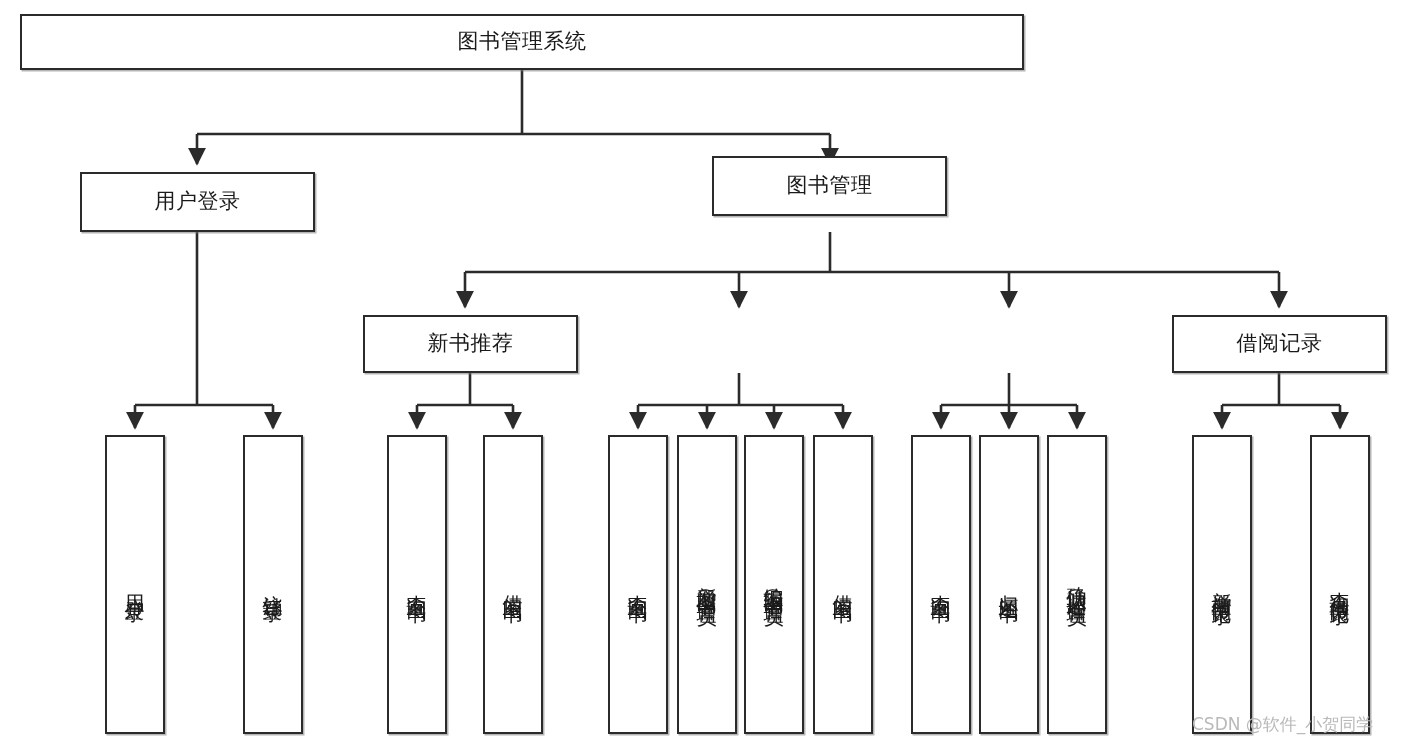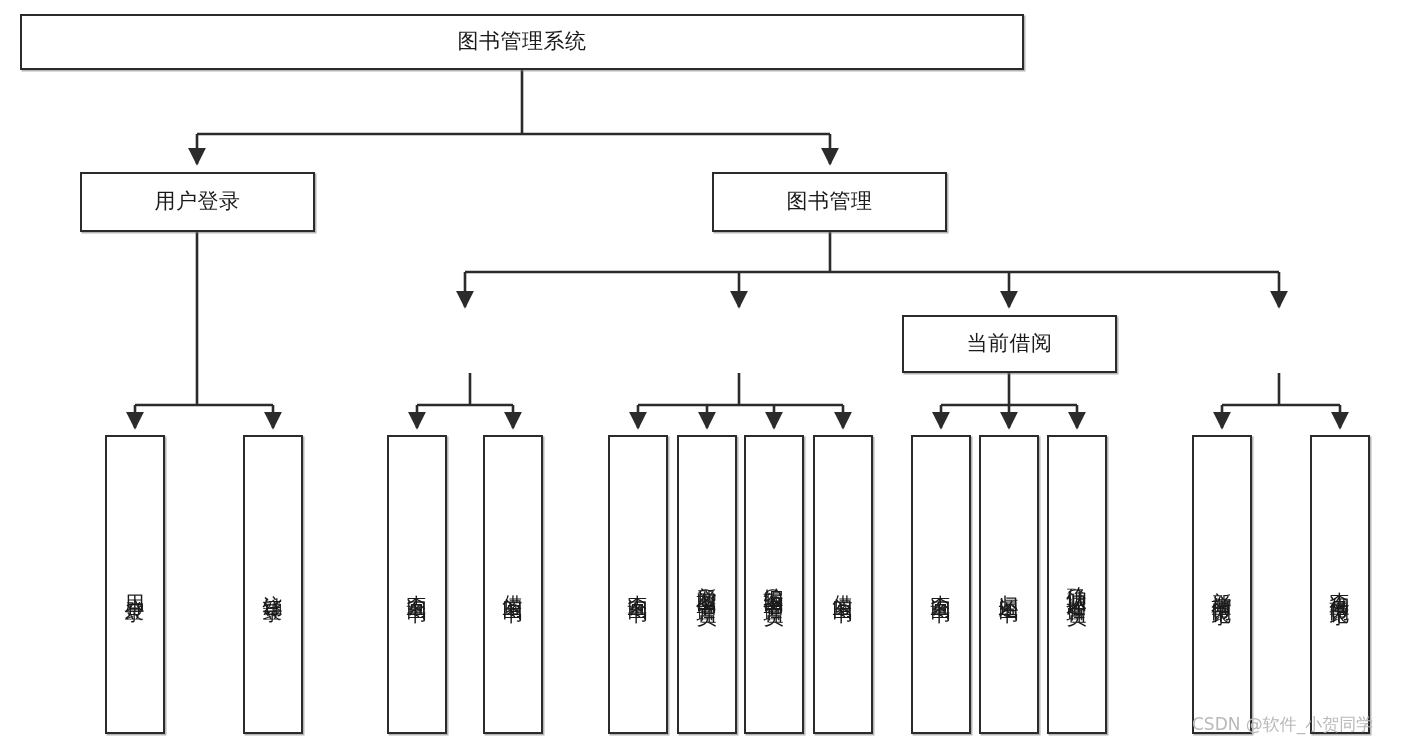--- a/index.html
+++ b/index.html
@@ -113,26 +113,29 @@
     </g>
   </svg>
 
   <div class="node horiz" style="left:20px;top:14px;width:1004px;height:56px;">
     <span class="lbl">图书管理系统</span>
   </div>
 
   <div class="node horiz" style="left:80px;top:172px;width:235px;height:60px;">
     <span class="lbl">用户登录</span>
   </div>
-  <div class="node horiz" style="left:712px;top:172px;width:235px;height:60px;">
+  <div class="node horiz" style="left:712px;top:156px;width:235px;height:60px;">
     <span class="lbl">图书管理</span>
   </div>
 
-  <div class="node horiz" style="left:902px;top:315px;width:215px;height:58px;">
-    <span class="lbl">当前借阅</span>
+  <div class="node horiz" style="left:363px;top:315px;width:215px;height:58px;">
+    <span class="lbl">新书推荐</span>
+  </div>
+  <div class="node horiz" style="left:1172px;top:315px;width:215px;height:58px;">
+    <span class="lbl">借阅记录</span>
   </div>
 
   <div class="node vert" style="left:105px;top:435px;width:60px;height:299px;">
     <span class="lbl">用户登录</span>
   </div>
   <div class="node vert" style="left:243px;top:435px;width:60px;height:299px;">
     <span class="lbl">注销登录</span>
   </div>
 
   <div class="node vert" style="left:387px;top:435px;width:60px;height:299px;">

